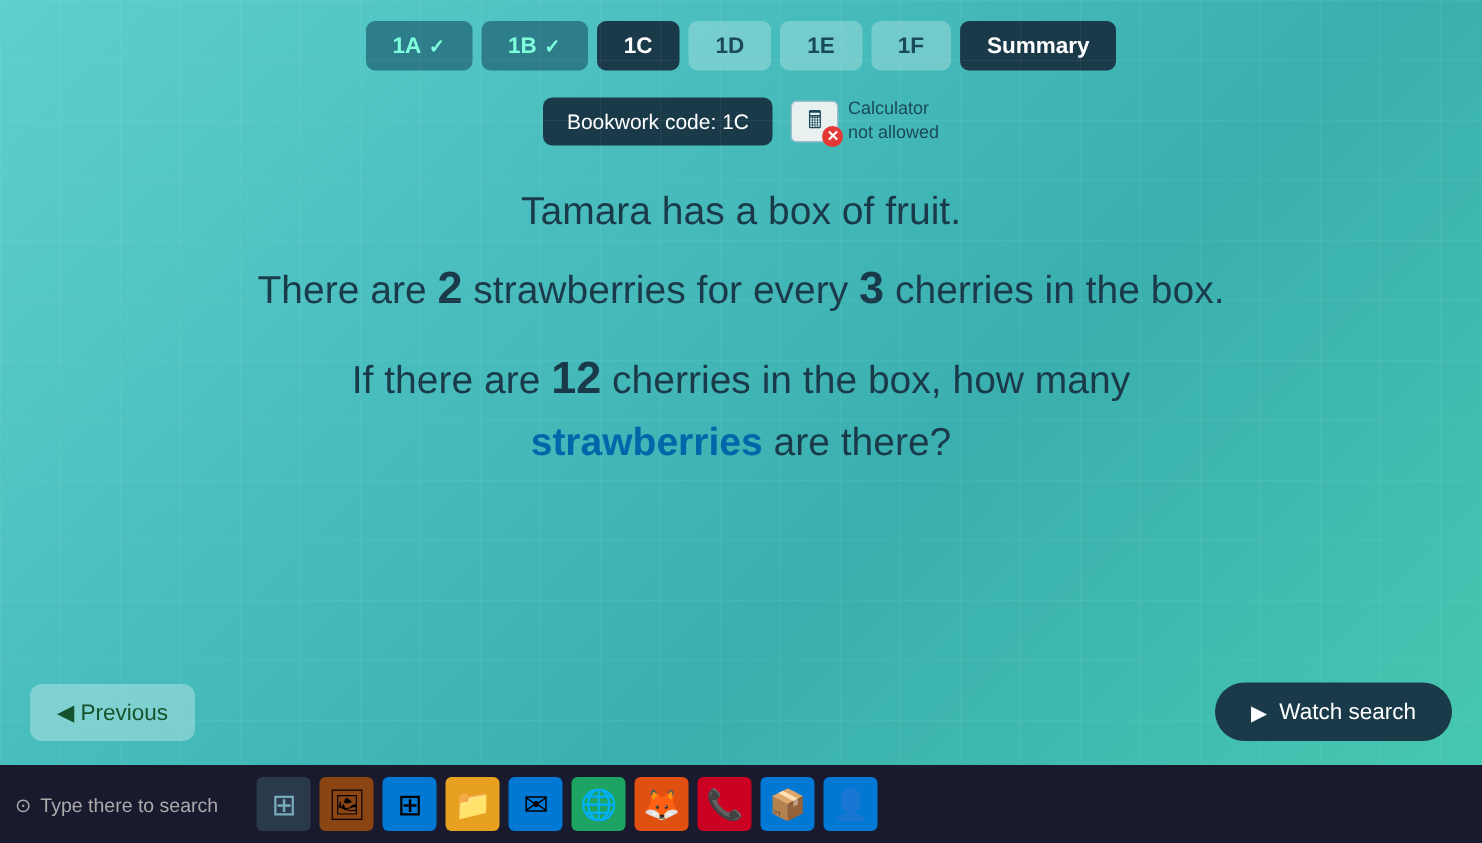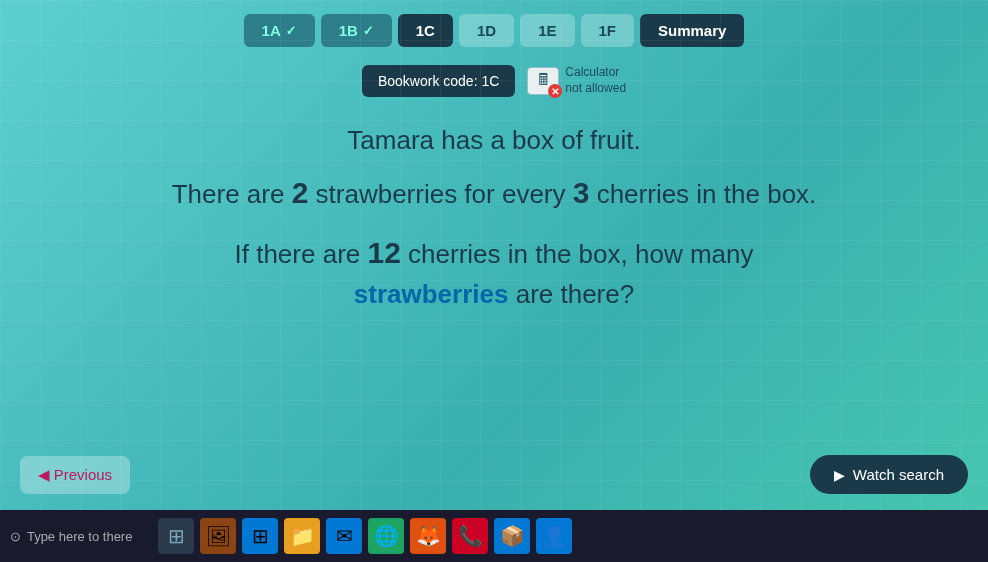--- a/index.html
+++ b/index.html
@@ -177,21 +177,21 @@
       align-items: center;
       padding: 0 20px;
     }
 
     .prev-button {
       background: rgba(255,255,255,0.3);
       border: none;
       border-radius: 8px;
       padding: 10px 18px;
       font-size: 15px;
-      color: #be185d;
+      color: #14532d;
       cursor: pointer;
       font-weight: 500;
     }
 
     .watch-video-btn {
       background: #1a3a4a;
       color: #ffffff;
       border: none;
       border-radius: 24px;
       padding: 11px 24px;
@@ -339,21 +339,21 @@
     <span class="video-icon">▶</span>
     <span>Watch search</span>
   </button>
 
 </div>
 
 <div class="taskbar">
 
   <div class="taskbar-search">
     <span>⊙</span>
-    <span>Type here to there</span>
+    <span>Type there to search</span>
   </div>
 
   <div class="taskbar-icons">
     <div class="taskbar-icon-box ti-monitor">⊞</div>
     <div class="taskbar-icon-box ti-photo">🖼</div>
     <div class="taskbar-icon-box ti-windows">⊞</div>
     <div class="taskbar-icon-box ti-folder">📁</div>
     <div class="taskbar-icon-box ti-mail">✉</div>
     <div class="taskbar-icon-box ti-globe">🌐</div>
     <div class="taskbar-icon-box ti-orange">🦊</div>

